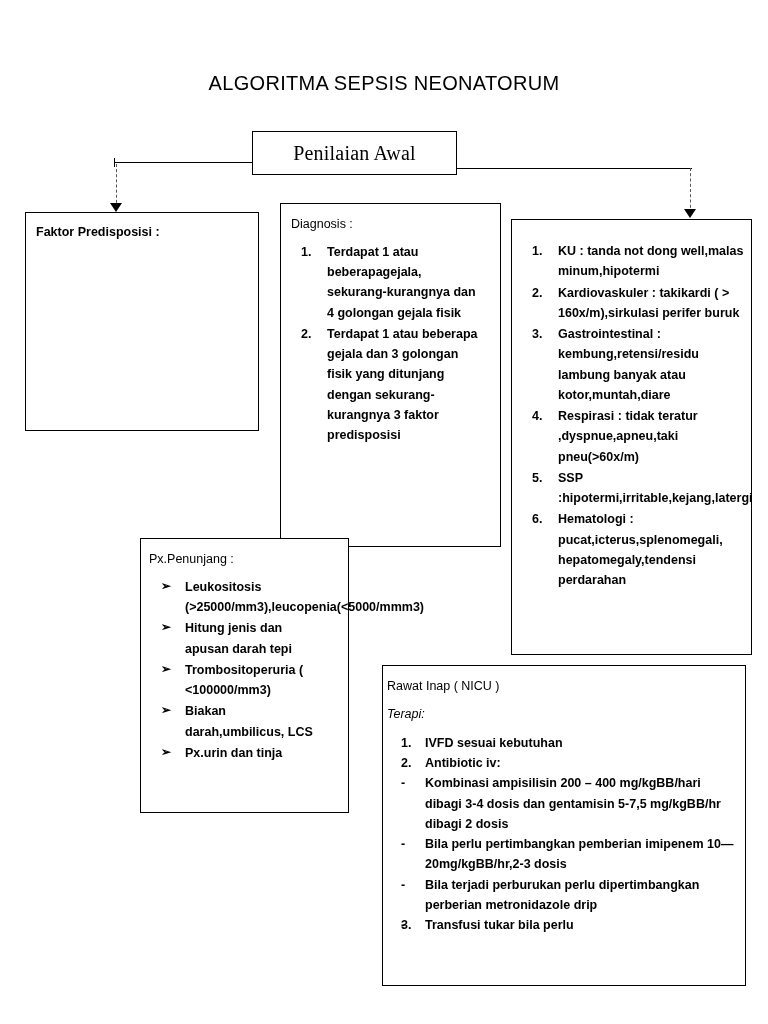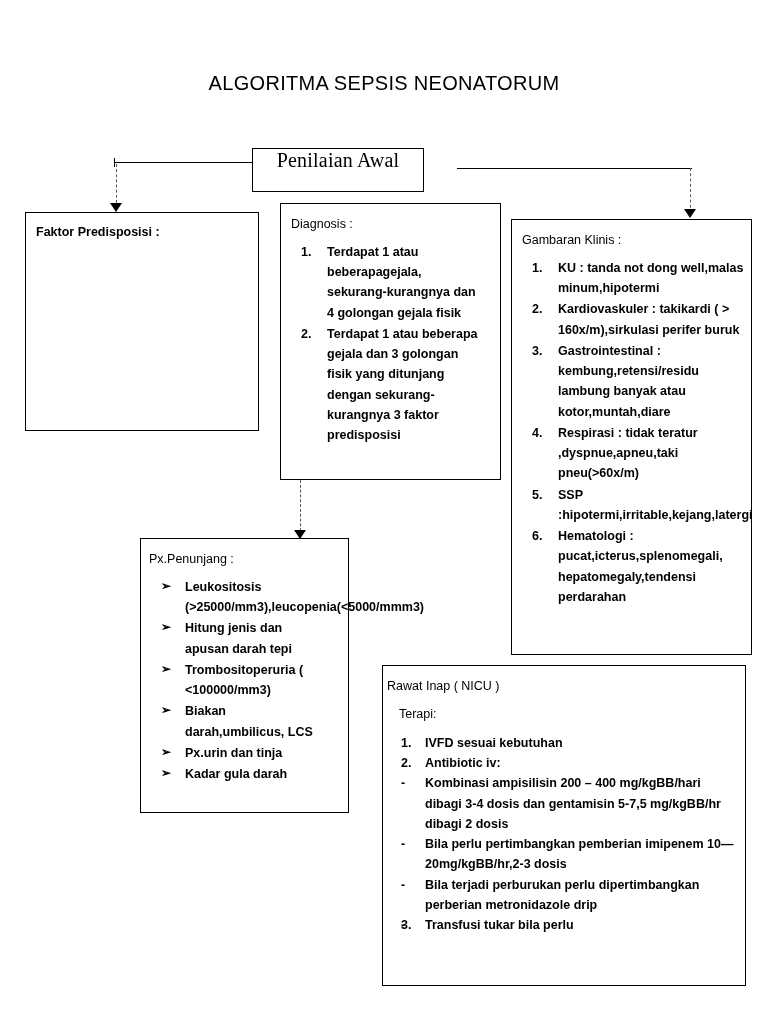--- a/index.html
+++ b/index.html
@@ -47,30 +47,32 @@
     line-height: 1.35;
     margin: 0;
   }
   .node-heading.normal {
     font-weight: normal;
   }
   .node-sub {
     font-size: 12.5px;
     font-weight: normal;
     line-height: 1.35;
-    margin: 11px 0 0 12px;
+    margin: 11px 0 0 0;
+    font-style: italic;
   }
 
   
   #node-start {
     left: 252px;
-    top: 148px;
-    width: 172px;
+    top: 131px;
+    width: 205px;
     height: 44px;
     display: flex;
+    align-items: center;
     justify-content: center;
   }
   #node-start .start-label {
     font-family: "Liberation Serif", serif;
     font-size: 20px;
     letter-spacing: 0.2px;
   }
 
   
   ul.blist, ol.nlist, ul.alist, ul.dlist {
@@ -141,21 +143,21 @@
     left: 25px;
     top: 212px;
     width: 234px;
     height: 219px;
     padding: 11px 6px 8px 10px;
   }
   #node-diagnosis {
     left: 280px;
     top: 203px;
     width: 221px;
-    height: 277px;
+    height: 344px;
     padding: 12px 20px 8px 10px;
   }
   #node-gambaran {
     left: 511px;
     top: 219px;
     width: 241px;
     height: 436px;
     padding: 12px 6px 8px 10px;
   }
   #node-penunjang {
@@ -227,40 +229,38 @@
 
   <div id="node-diagnosis" class="node">
     <div class="node-heading normal">Diagnosis :</div>
     <ol class="nlist">
       <li>Terdapat 1 atau beberapagejala, sekurang-kurangnya dan 4 golongan gejala fisik</li>
       <li>Terdapat 1 atau beberapa gejala dan 3 golongan fisik yang ditunjang dengan sekurang-kurangnya 3 faktor predisposisi</li>
     </ol>
   </div>
 
   <div id="node-gambaran" class="node">
-    <div class="node-heading normal">Gambaran Klinis :</div>
     <ol class="nlist">
       <li>KU : tanda not dong well,malas minum,hipotermi</li>
       <li>Kardiovaskuler : takikardi ( &gt; 160x/m),sirkulasi perifer buruk</li>
       <li>Gastrointestinal : kembung,retensi/residu lambung banyak atau kotor,muntah,diare</li>
       <li>Respirasi : tidak teratur ,dyspnue,apneu,taki pneu(&gt;60x/m)</li>
       <li>SSP :hipotermi,irritable,kejang,latergi</li>
       <li>Hematologi : pucat,icterus,splenomegali, hepatomegaly,tendensi perdarahan</li>
     </ol>
   </div>
 
   <div id="node-penunjang" class="node">
     <div class="node-heading normal">Px.Penunjang :</div>
     <ul class="alist">
       <li>Leukositosis (&gt;25000/mm3),leucopenia(&lt;5000/mmm3)</li>
       <li>Hitung jenis dan apusan darah tepi</li>
       <li>Trombositoperuria ( &lt;100000/mm3)</li>
       <li>Biakan darah,umbilicus, LCS</li>
       <li>Px.urin dan tinja</li>
-      <li>Kadar gula darah</li>
     </ul>
   </div>
 
   <div id="node-nicu" class="node">
     <div class="node-heading normal">Rawat Inap ( NICU )</div>
     <div class="node-sub">Terapi:</div>
     <ul class="mixed">
       <li>
         <span class="marker">1.</span>
         <span>IVFD sesuai kebutuhan</span>

